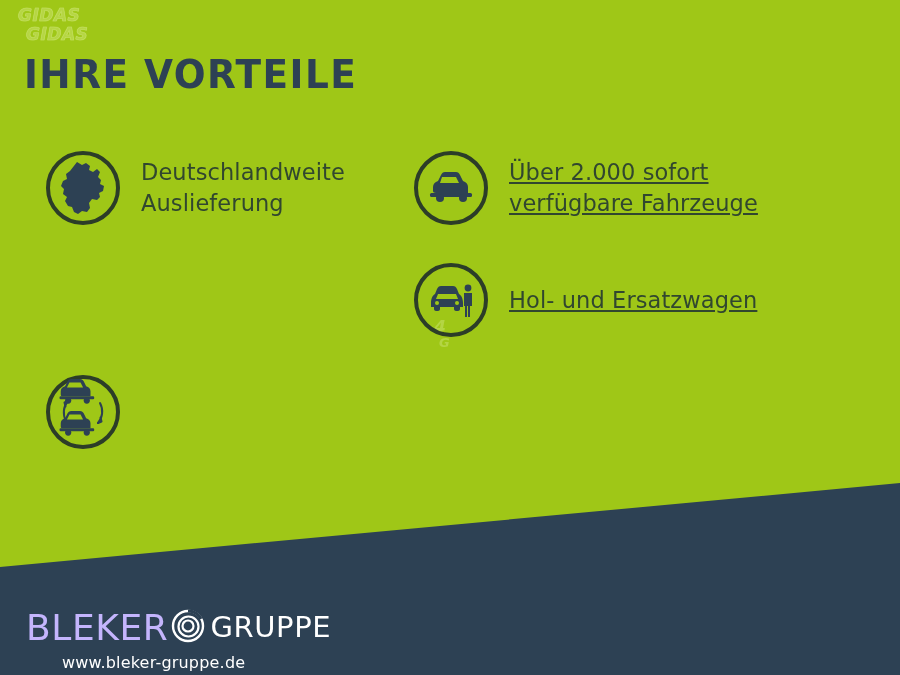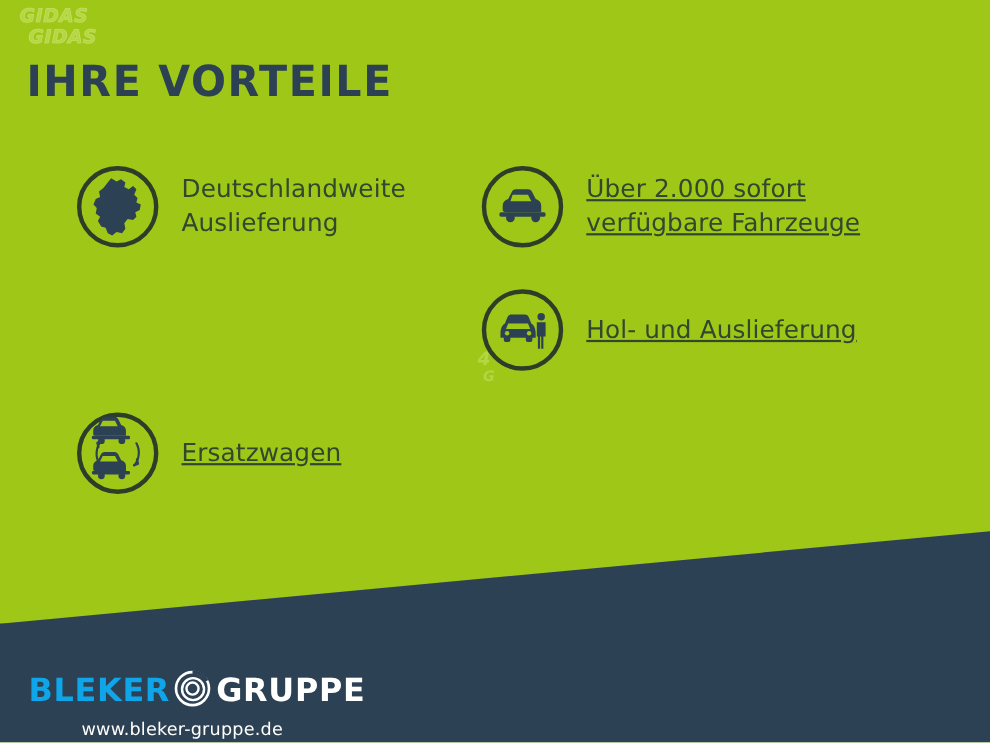--- a/index.html
+++ b/index.html
@@ -80,21 +80,21 @@
 
   
   #benefits {
     position: absolute;
     left: 0;
     top: 132px;
     width: 808px;
     display: grid;
     grid-template-columns: 368px 1fr;
     grid-auto-rows: 112px;
-    padding-left: 68px;
+    padding-left: 44px;
     box-sizing: border-box;
   }
   .benefit {
     display: flex;
     align-items: center;
     gap: 19px;
   }
   .benefit .icon-circle {
     flex: 0 0 auto;
     width: 78px;
@@ -120,41 +120,41 @@
     display: flex;
     align-items: flex-start;
     flex-direction: column;
   }
   #footer-wordmark {
     display: flex;
     align-items: center;
   }
   #footer-wordmark .wm-bold {
     font-family: "DejaVu Sans", "Liberation Sans", sans-serif;
-    font-weight: 700;
-    font-size: 29px;
+    font-weight: 400;
+    font-size: 36px;
     letter-spacing: 0.6px;
-    color: #0ea5e9;
+    color: #c4b5fd;
   }
   #footer-wordmark .wm-light {
     font-family: "DejaVu Sans", "Liberation Sans", sans-serif;
-    font-weight: 700;
+    font-weight: 400;
     font-size: 29px;
     letter-spacing: 0.6px;
     color: #ffffff;
   }
   #footer-mark {
     margin: 0 2px 0 0;
   }
   #footer-url {
     font-family: "DejaVu Sans", "Liberation Sans", sans-serif;
     font-size: 16px;
     color: #ffffff;
     margin-top: 4px;
-    margin-left: 48px;
+    margin-left: 36px;
     letter-spacing: 0.2px;
   }
 </style>
 </head>
 <body>
 
 <div id="slide">
 
   <div id="green-panel"></div>
 
@@ -206,21 +206,21 @@
 
           <path fill="#2d4154" d="M19 42 c0 -5 2 -8 4 -9 l2 -5 c1 -2 2 -3 4 -3 h12 c2 0 3 1 4 3 l2 5 c2 1 4 4 4 9 v4 h-3 v2 c0 1 -1 2 -2 2 h-2 c-1 0 -2 -1 -2 -2 v-2 h-14 v2 c0 1 -1 2 -2 2 h-2 c-1 0 -2 -1 -2 -2 v-2 h-3 z"></path>
           <path fill="#9fc717" d="M26 33 h18 l2 5 h-22 z"></path>
           <circle cx="25" cy="42" r="2" fill="#9fc717"></circle>
           <circle cx="45" cy="42" r="2" fill="#9fc717"></circle>
 
           <circle cx="56" cy="27" r="3.4" fill="#2d4154"></circle>
           <path fill="#2d4154" d="M52 32 h8 v13 h-2 v11 h-2 v-11 h-1 v11 h-2 v-11 h-1 z"></path>
         </svg>
       </span>
-      <span class="benefit-label">Hol- und Auslieferung</span>
+      <span class="benefit-label">Hol- und Ersatzwagen</span>
     </div>
 
 
     <div class="benefit wide">
       <span class="icon-circle">
         <svg width="78" height="78" viewBox="0 0 78 78">
           <circle cx="39" cy="39" r="35" fill="none" stroke="#2c3d28" stroke-width="4"></circle>
 
           <g transform="translate(0,-9) scale(0.62) translate(23,22)">
             <path fill="#2d4154" d="M8 30 h44 v-8 c0 -4 -3 -7 -7 -8 l-4 -8 c-1 -2 -3 -4 -6 -4 h-14 c-3 0 -5 2 -6 4 l-4 8 c-4 1 -7 4 -7 8 v5 c0 2 1 3 4 3 z"></path>
@@ -238,21 +238,20 @@
             <path fill="#9fc717" d="M18 8 h18 l4 8 h-26 z"></path>
           </g>
 
           <path d="M22 48 a14 16 0 0 1 2 -20" fill="none" stroke="#2d4154" stroke-width="2" stroke-linecap="round"></path>
           <path d="M24 28 l-3.5 1.5 l1 4" fill="none" stroke="#2d4154" stroke-width="2" stroke-linecap="round" stroke-linejoin="round"></path>
 
           <path d="M56 30 a14 16 0 0 1 -2 20" fill="none" stroke="#2d4154" stroke-width="2" stroke-linecap="round"></path>
           <path d="M54 50 l3.5 -1.5 l-1 -4" fill="none" stroke="#2d4154" stroke-width="2" stroke-linecap="round" stroke-linejoin="round"></path>
         </svg>
       </span>
-      <span class="benefit-label">Ersatzwagen</span>
     </div>
 
   </div>
 
   <div id="footer-logo">
     <div id="footer-wordmark">
       <span class="wm-bold">BLEKER</span>
       <span id="footer-mark">
         <svg width="40" height="40" viewBox="0 0 40 40">
           <circle cx="20" cy="21" r="15" fill="none" stroke="#ffffff" stroke-width="2.4"></circle>

